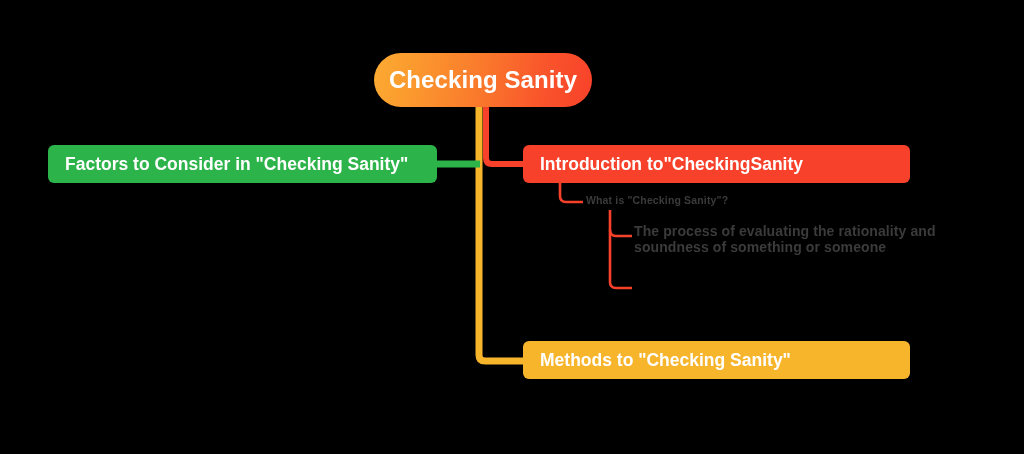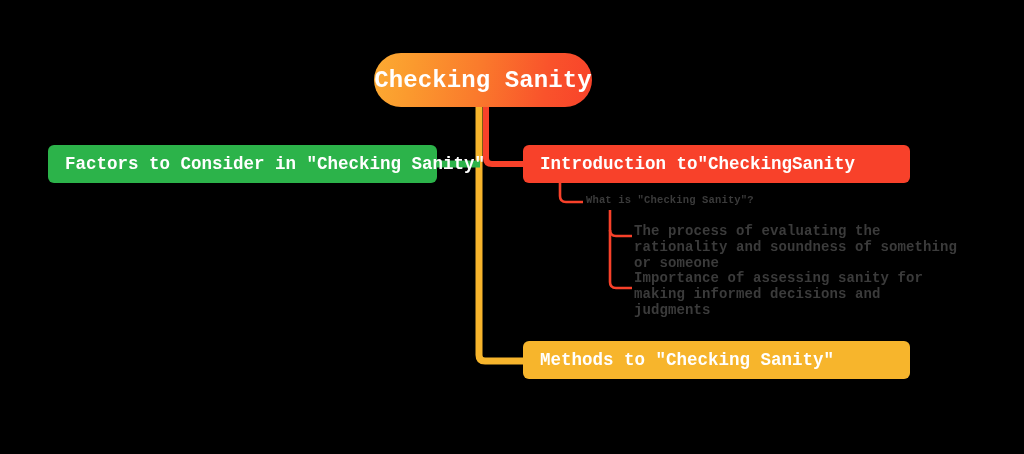--- a/index.html
+++ b/index.html
@@ -6,21 +6,21 @@
     margin: 0;
     padding: 0;
     background: #000000;
   }
   #canvas {
     position: relative;
     width: 1024px;
     height: 454px;
     background: #000000;
     overflow: hidden;
-    font-family: Liberation Mono, monospace;
+    font-family: Liberation Sans, sans-serif;
   }
 
   
   #connectors {
     position: absolute;
     left: 0;
     top: 0;
     width: 1024px;
     height: 454px;
     pointer-events: none;
@@ -144,17 +144,14 @@
   </div>
 
   <div class="subnode subnode-l1">
     <span>What is "Checking Sanity"?</span>
   </div>
 
   <div class="subnode subnode-l2 subnode-l2-a">
     <span>The process of evaluating the rationality and soundness of something or someone</span>
   </div>
 
-  <div class="subnode subnode-l2 subnode-l2-b">
-    <span>Importance of assessing sanity for making informed decisions and judgments</span>
-  </div>
 
 </div>
 
 </body></html>

